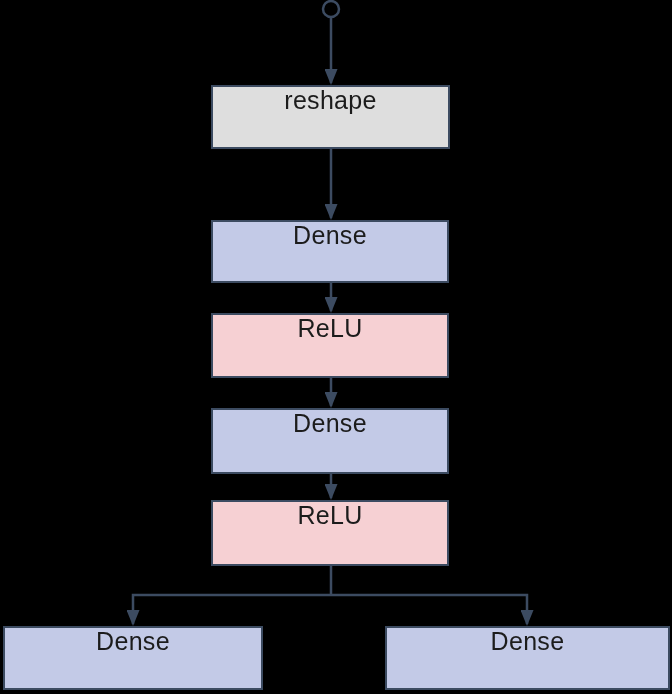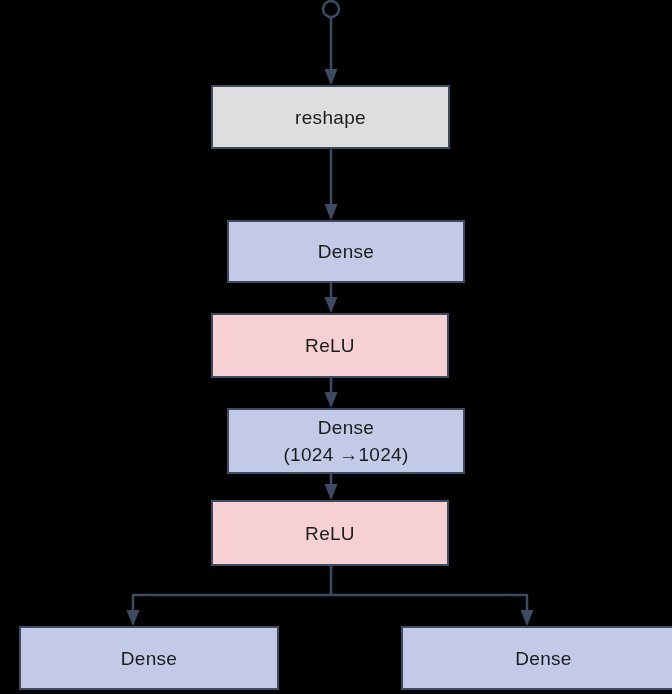--- a/index.html
+++ b/index.html
@@ -37,30 +37,29 @@
     fill: var(--line, #3c4b61);
     stroke: none;
   }
   .node {
     position: absolute;
     box-sizing: border-box;
     border: 2.5px solid var(--border, #3c4b61);
     display: flex;
     flex-direction: column;
     align-items: center;
-    justify-content: center;
     text-align: center;
     color: var(--text, #1c1c1c);
-    font-size: 19px;
+    font-size: 25px;
     line-height: 27px;
     letter-spacing: 0.3px;
     white-space: nowrap;
   }
   .node.kind-reshape { background: var(--gray-fill, #dedede); }
-  .node.kind-dense   { background: var(--dense-fill, #c3cae7); margin-left: 16px; }
+  .node.kind-dense   { background: var(--dense-fill, #c3cae7); }
   .node.kind-relu    { background: var(--relu-fill, #f6d0d3); }
   .nl { display: block; }
   .nl:empty { display: none; }
 </style>
 </head>
 <body>
 
 <div class="canvas">
 
   <svg class="connectors" viewBox="0 0 672 694" xmlns="http://www.w3.org/2000/svg">
@@ -91,21 +90,20 @@
     <span class="nl">Dense</span>
   </div>
 
   <div class="node kind-relu" style="left:211px; top:313px; width:238px; height:65px">
     <span class="nl">ReLU</span>
 
   </div>
 
   <div class="node kind-dense" style="left:211px; top:408px; width:238px; height:66px">
     <span class="nl">Dense</span>
-    <span class="nl">(1024 →1024)</span>
   </div>
 
   <div class="node kind-relu" style="left:211px; top:500px; width:238px; height:66px">
     <span class="nl">ReLU</span>
 
   </div>
 
   <div class="node kind-dense" style="left:3px; top:626px; width:260px; height:64px">
     <span class="nl">Dense</span>
   </div>

